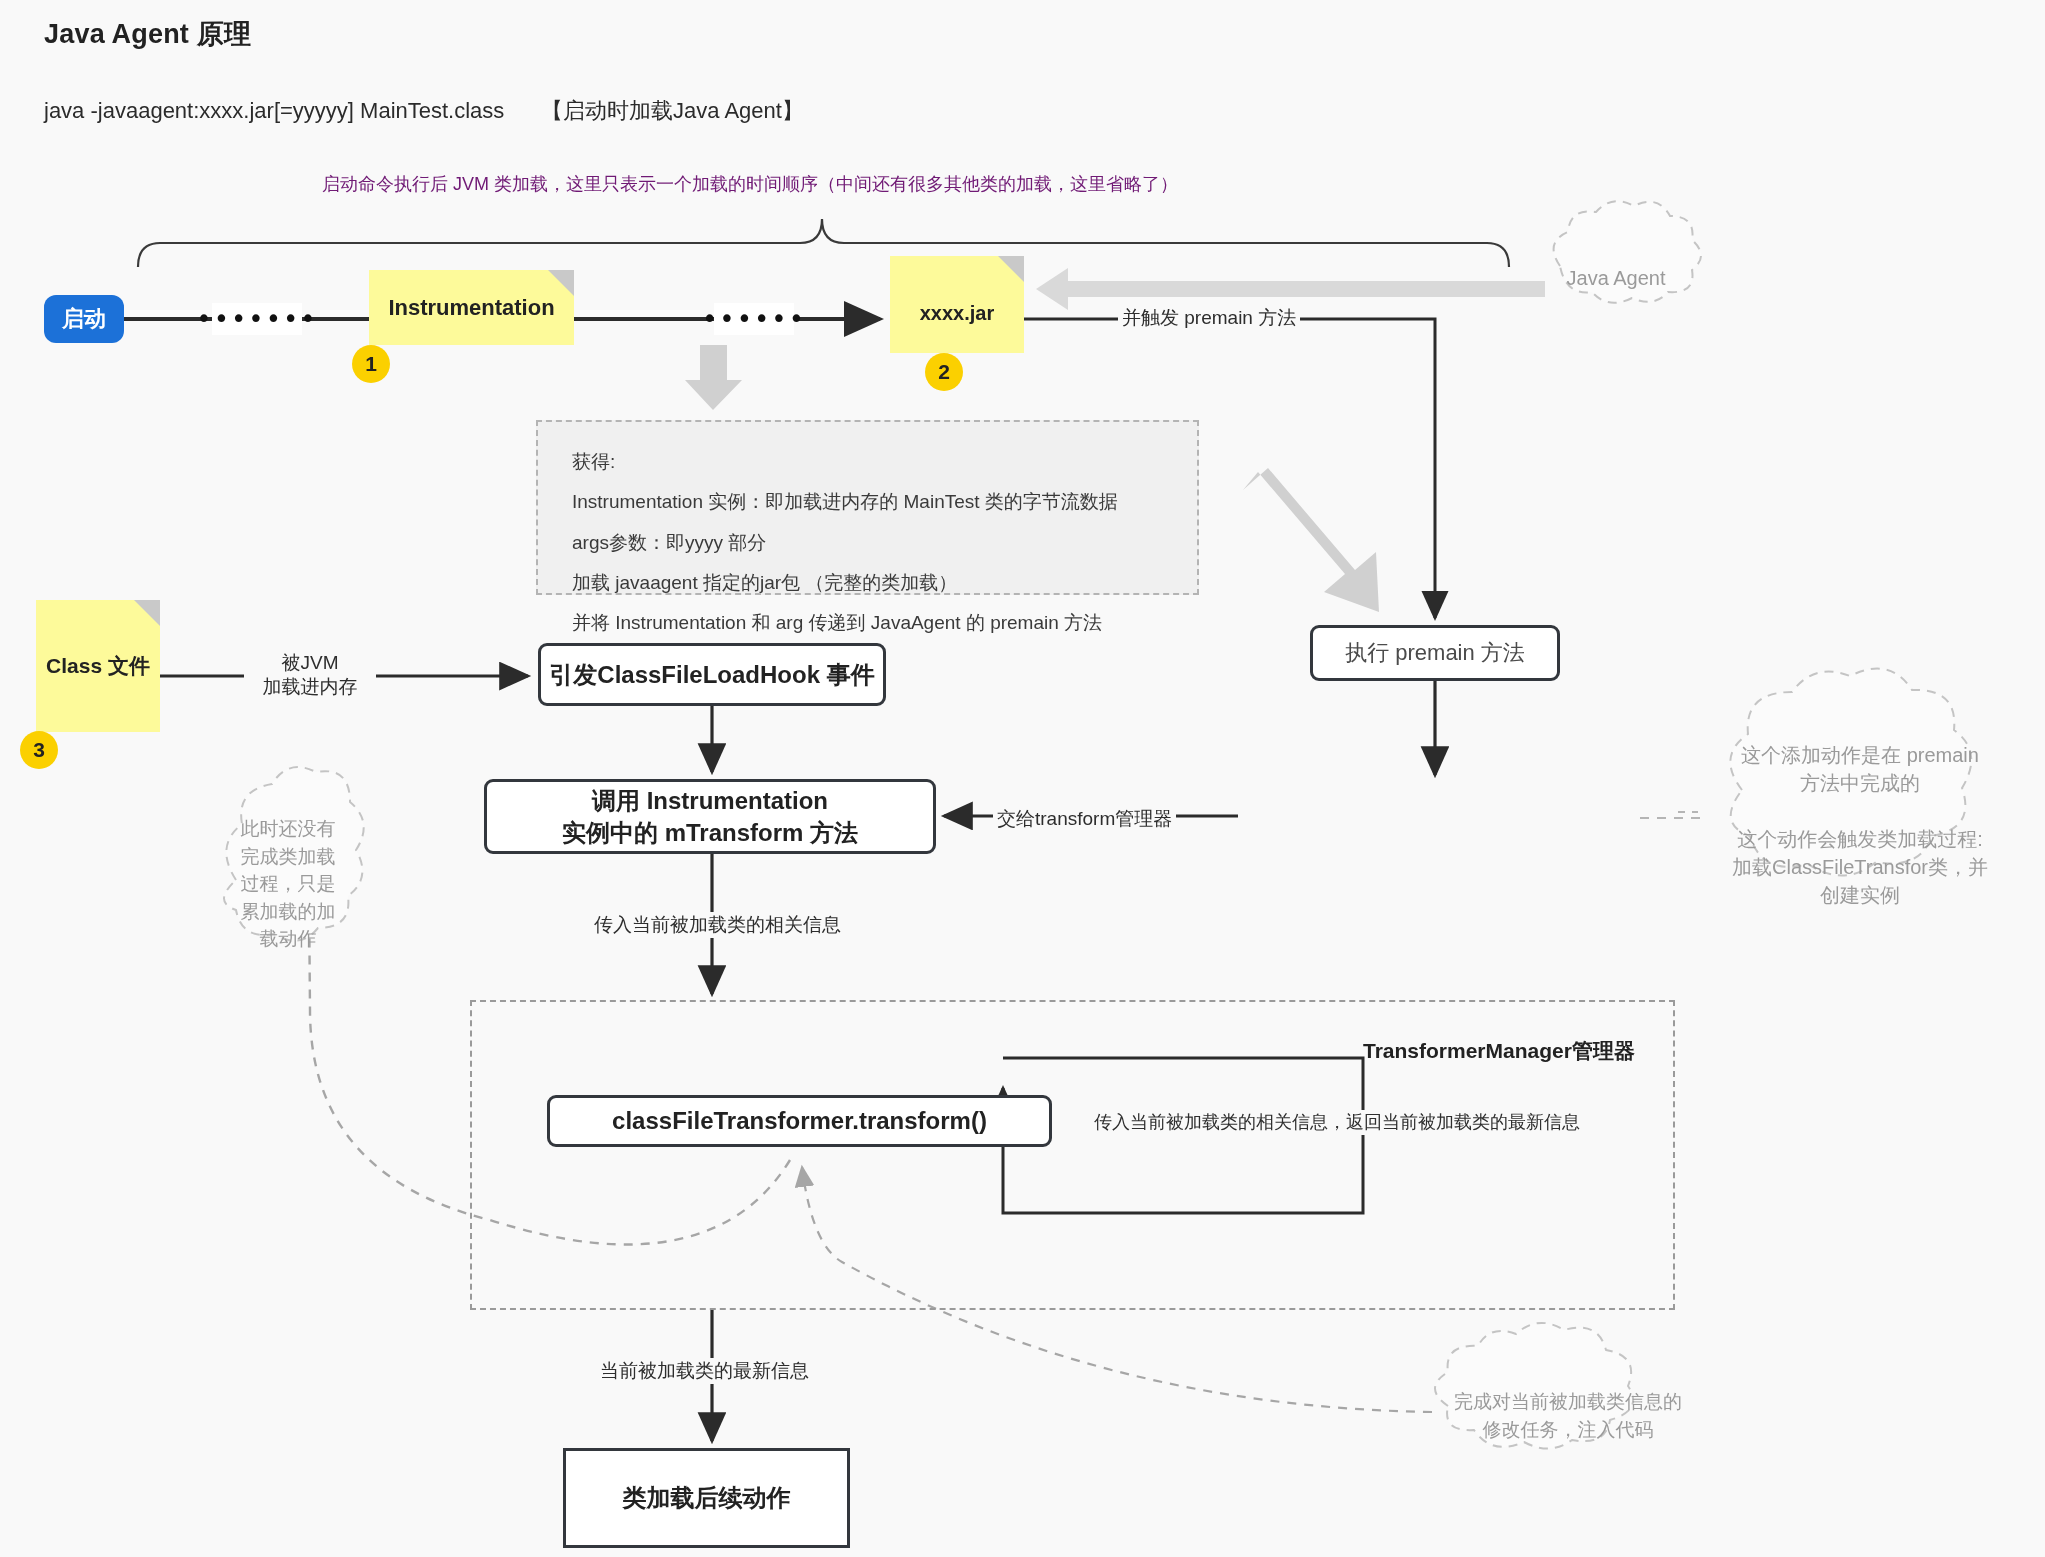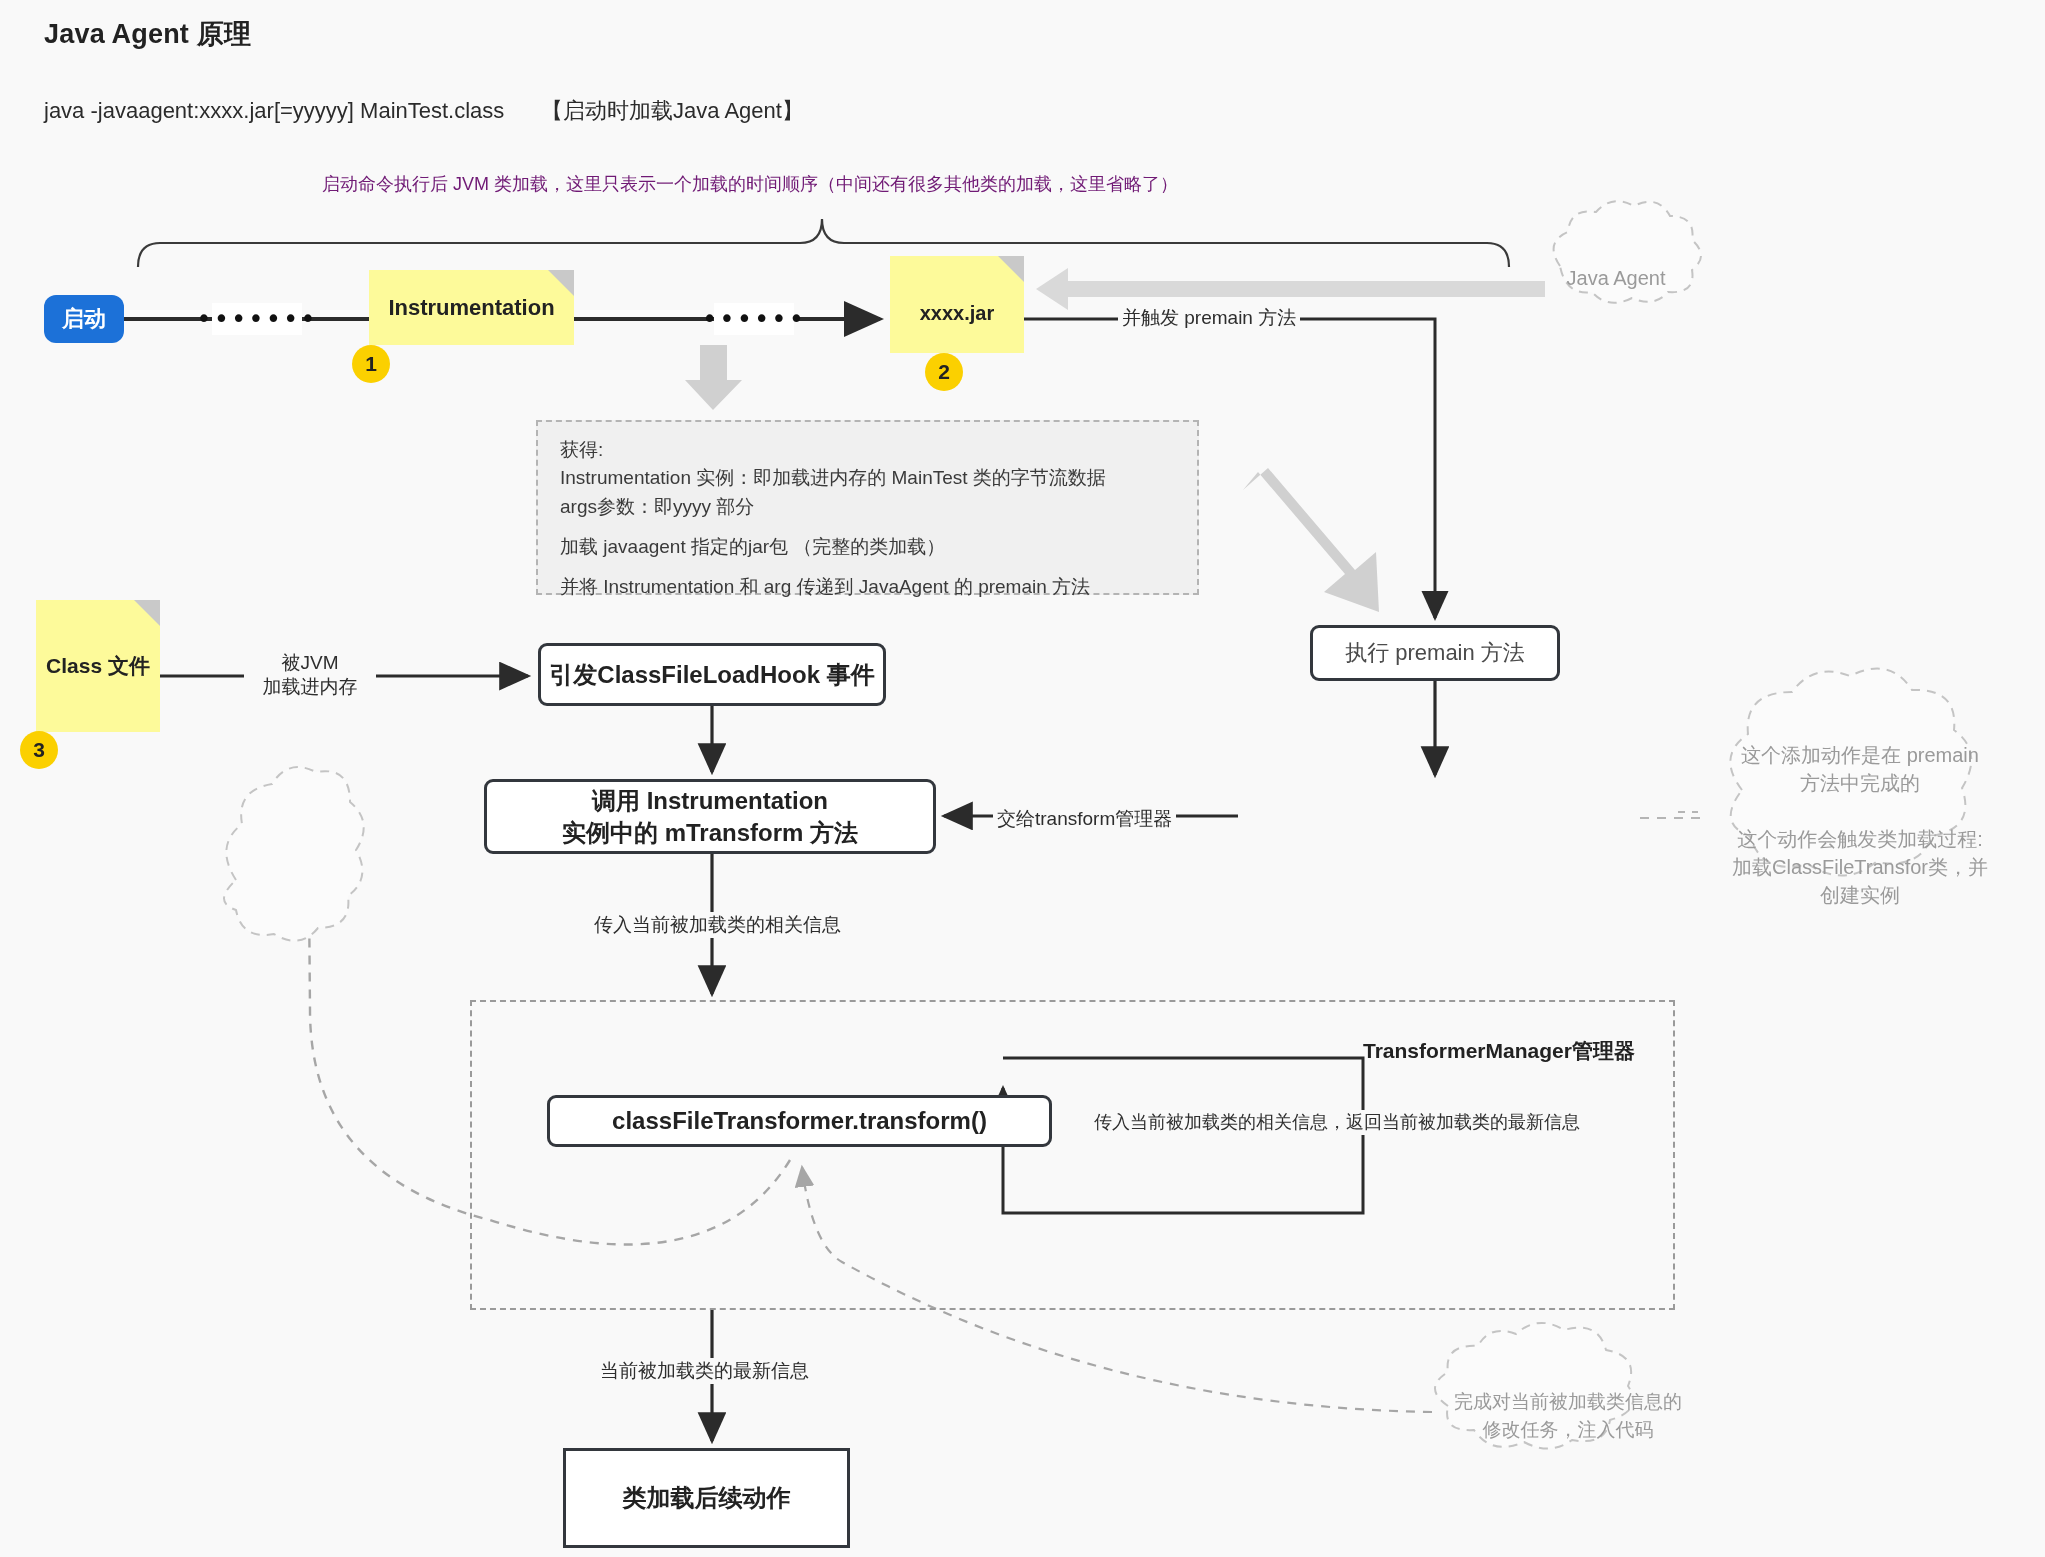--- a/index.html
+++ b/index.html
@@ -70,21 +70,21 @@
     line-height:1;display:flex;align-items:center;justify-content:center;
     font-family:"DejaVu Sans",sans-serif;
   }
 
   
   .info-panel{
     left:536px;top:420px;width:663px;height:175px;
     border:2px dashed #b4b4b4;background:#f0f0f0;
     box-sizing:border-box;padding:12px 18px;
   }
-  .info-panel p{margin:4px;font-size:19px;color:#3a3a3a;line-height:1.28;}
+  .info-panel p{margin:16px;font-size:19px;color:#3a3a3a;line-height:1.28;}
   .info-panel p.gap{margin-top:16px;}
 
   
   .pbox{
     background:#fff;border:3px solid #33373d;
     display:flex;align-items:center;justify-content:center;
     text-align:center;box-sizing:border-box;
     color:#222;
   }
   .pbox.round{border-radius:9px;}
@@ -270,20 +270,29 @@
 
   <div class="abs pbox round box-premain">
     <span>执行 premain 方法</span>
   </div>
 
 
   <div class="abs elabel" style="left:993px;top:806px;">交给transform管理器</div>
 
   <div class="abs elabel" style="left:590px;top:912px;">传入当前被加载类的相关信息</div>
 
+  <div class="abs cloud cloud-left">
+    <span class="ctext">
+      <span>此时还没有</span><br>
+      <span>完成类加载</span><br>
+      <span>过程，只是</span><br>
+      <span>累加载的加</span><br>
+      <span>载动作</span>
+    </span>
+  </div>
 
   <div class="abs cloud cloud-right">
     <span class="ctext">
       <span>这个添加动作是在 premain</span><br>
       <span>方法中完成的</span><br><br>
       <span>这个动作会触发类加载过程:</span><br>
       <span>加载ClassFileTransfor类，并</span><br>
       <span>创建实例</span>
     </span>
   </div>

